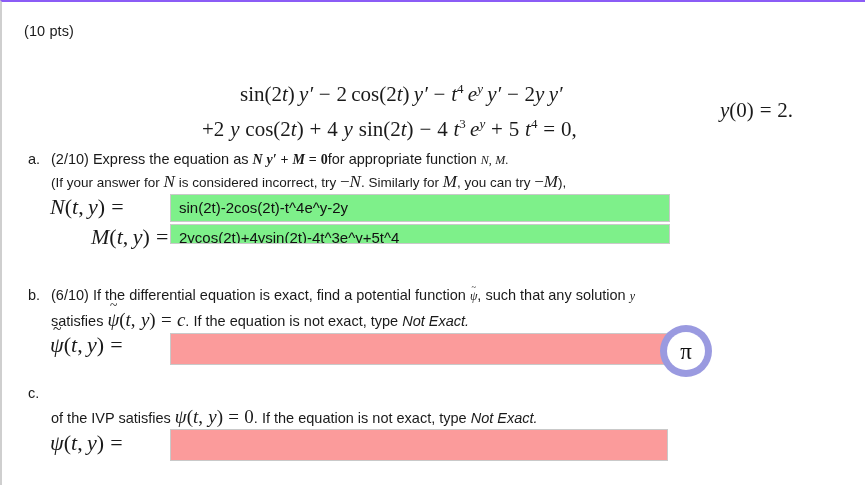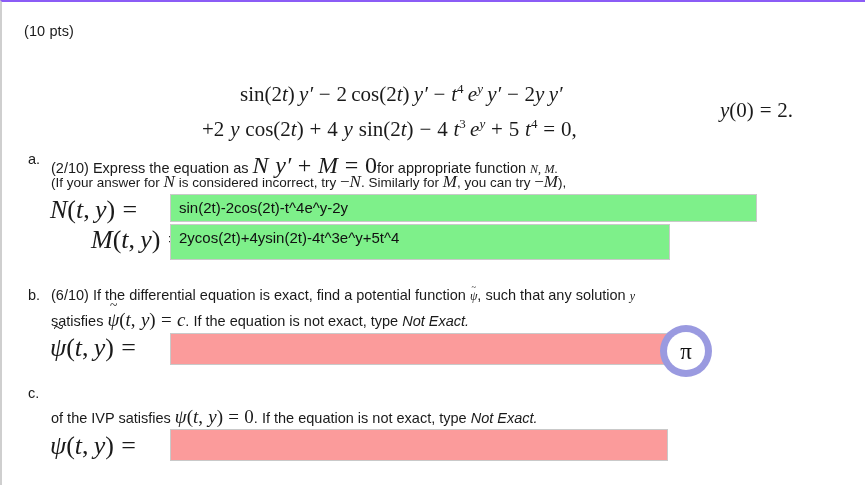--- a/index.html
+++ b/index.html
@@ -82,33 +82,33 @@
   
   .part-letter {
     position: absolute;
     font-size: 14.5px;
   }
   .part-text {
     position: absolute;
     font-size: 14.5px;
     white-space: nowrap;
   }
-  .part-text .big { font-size: 24px; }
+  .part-text .big { font-size: 14px; font-weight: bold; }
   .part-text .mid { font-size: 12px; }
   .part-note {
     position: absolute;
     font-size: 13.5px;
     white-space: nowrap;
   }
   .part-note .mid { font-size: 17px; }
 
   
   .ans-label {
     position: absolute;
-    font-size: 26px;
+    font-size: 22px;
     white-space: nowrap;
   }
   .tilde-wrap {
     position: relative;
     display: inline-block;
   }
   .tilde-wrap .tilde {
     position: absolute;
     left: 50%;
     top: -0.70em;
@@ -204,27 +204,27 @@
     <span>is considered incorrect, try</span>
     <span class="mid"><span class="mo">−</span><span class="mi">N</span></span><span>. Similarly for</span>
     <span class="mid mi">M</span><span>, you can try</span>
     <span class="mid"><span class="mo">−</span><span class="mi">M</span></span><span>),</span>
   </div>
 
   <div class="ans-label" style="left:48px; top:192px;">
     <span class="mi">N</span><span class="mup">(</span><span class="mi">t</span><span class="mo">,</span> <span class="mi">y</span><span class="mup">)</span>
     <span class="mo">=</span>
   </div>
-  <div class="field green" style="left:168px; top:192px; width:587px; height:28px;">sin(2t)-2cos(2t)-t^4e^y-2y</div>
+  <div class="field green" style="left:168px; top:192px; width:500px; height:28px;">sin(2t)-2cos(2t)-t^4e^y-2y</div>
 
   <div class="ans-label" style="left:46px; top:222px;margin-left:43px;">
     <span class="mi">M</span><span class="mup">(</span><span class="mi">t</span><span class="mo">,</span> <span class="mi">y</span><span class="mup">)</span>
     <span class="mo">=</span>
   </div>
-  <div class="field green" style="left:168px; top:222px; width:500px; height:36px;">2ycos(2t)+4ysin(2t)-4t^3e^y+5t^4</div>
+  <div class="field green" style="left:168px; top:222px; width:500px; height:20px;">2ycos(2t)+4ysin(2t)-4t^3e^y+5t^4</div>
 
   <div class="part-letter" style="left:26px; top:285px;">b.</div>
 
   <div class="part-text" style="left:49px; top:285px;">
     <span>(6/10)</span>
     <span>If the differential equation is exact, find a potential function</span>
     <span class="mid tilde-wrap"><span class="tilde">~</span><span class="mi">ψ</span></span><span>, such that any solution</span>
     <span class="mid mi">y</span>
   </div>
 

